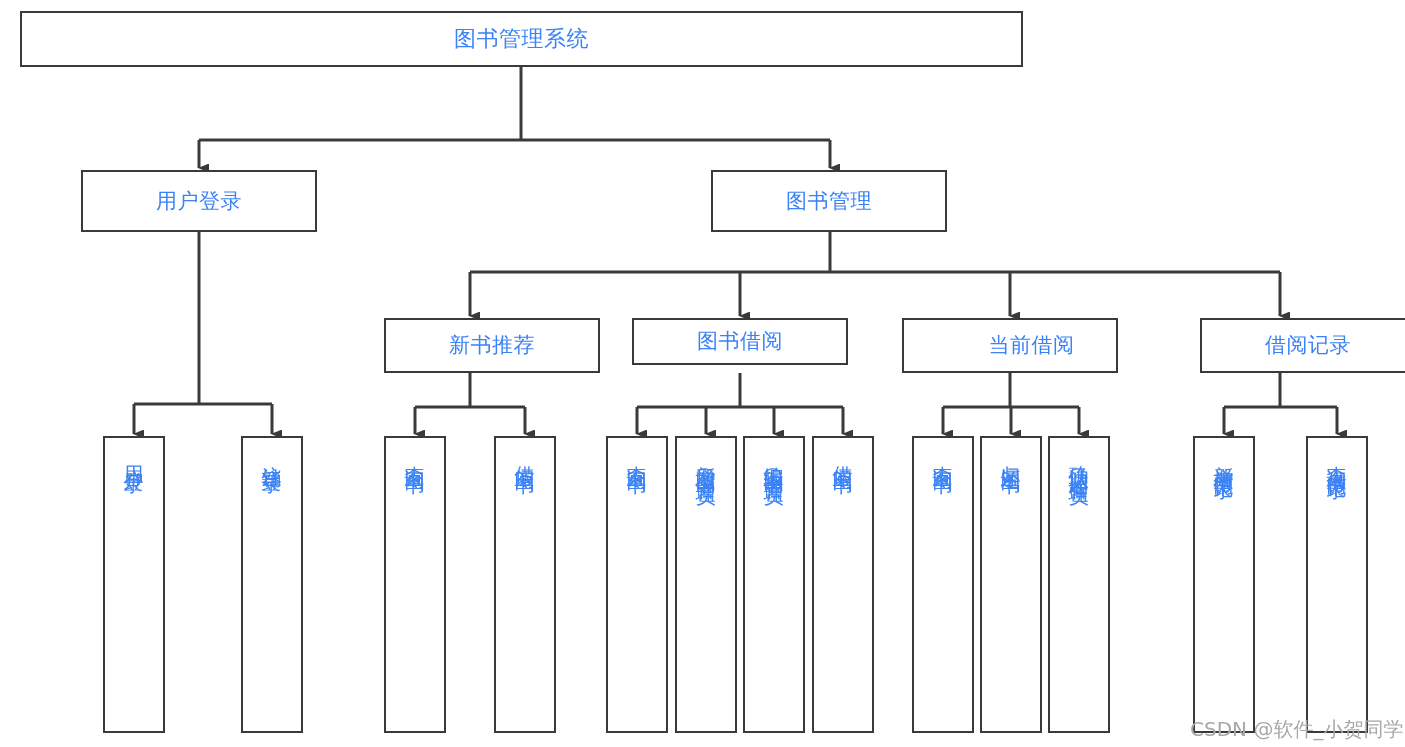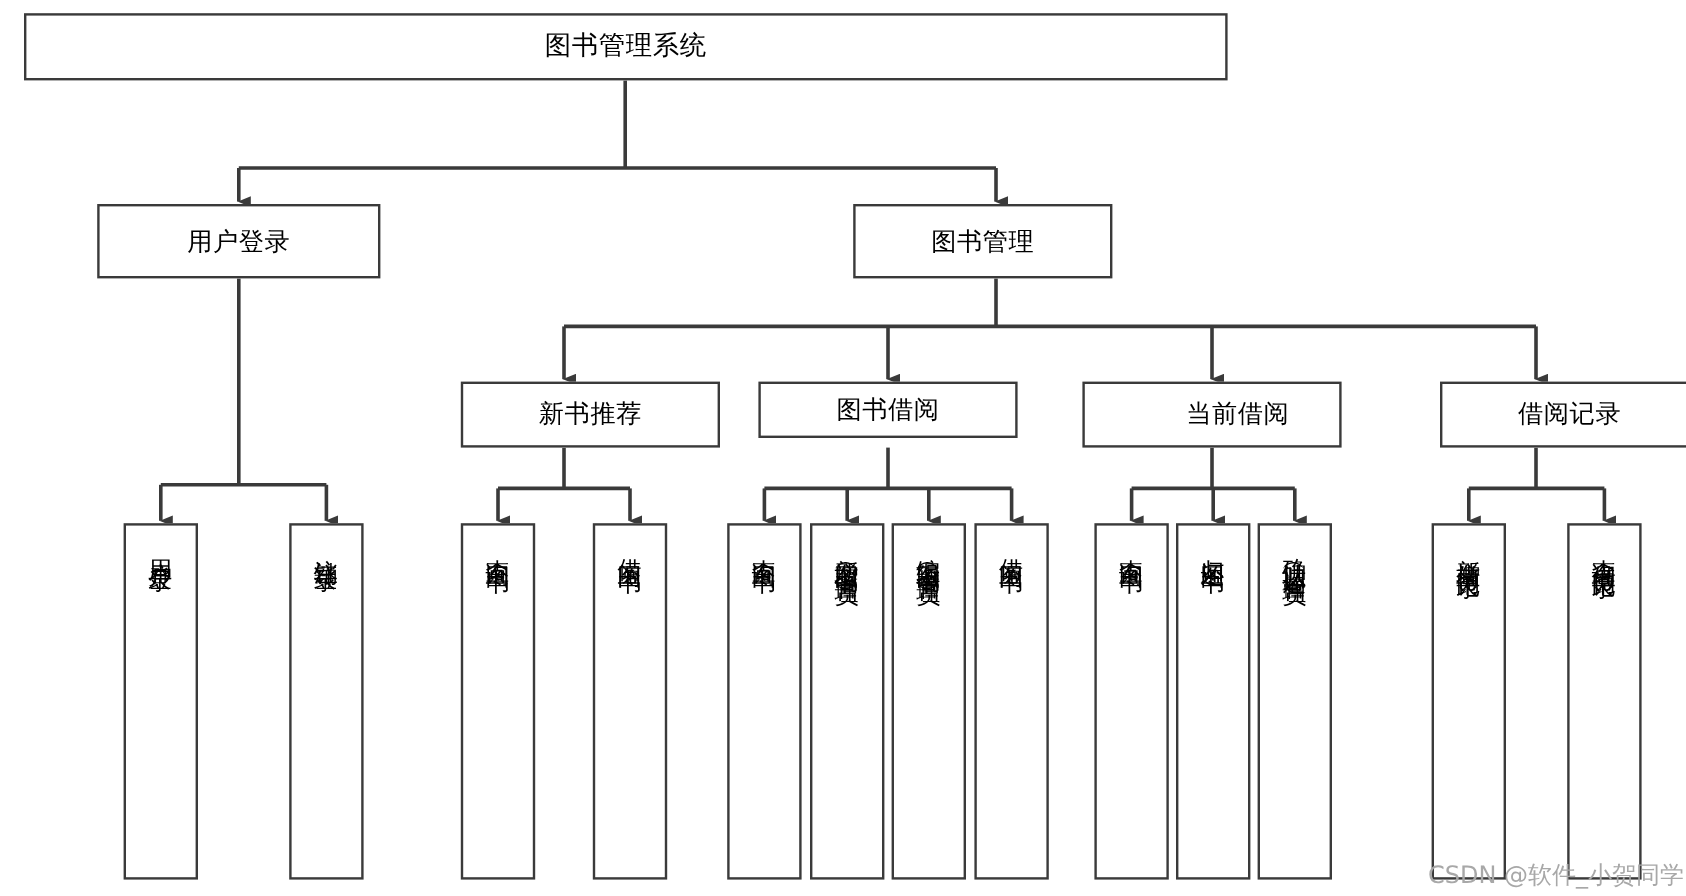--- a/index.html
+++ b/index.html
@@ -33,21 +33,21 @@
     border: 2px solid #3a3a3a;
     display: flex;
     align-items: center;
     justify-content: center;
     color: #1a1a1a;
     z-index: 2;
   }
   .node-label {
     display: block;
     line-height: 1.18;
-    color: #000000;
+    color: #3b82f6;
   }
   
   .node.horiz .node-label {
     font-size: 21px;
     letter-spacing: 0.5px;
     white-space: nowrap;
   }
   #node-root .node-label {
     font-size: 22px;
   }
@@ -132,21 +132,21 @@
     </g>
   </svg>
 
   <div class="node horiz" id="node-root" style="left:20px; top:11px; width:1003px; height:56px;">
     <span class="node-label">图书管理系统</span>
   </div>
 
   <div class="node horiz" style="left:81px; top:170px; width:236px; height:62px;">
     <span class="node-label">用户登录</span>
   </div>
-  <div class="node horiz" style="left:711px; top:170px; width:216px; height:62px;">
+  <div class="node horiz" style="left:711px; top:170px; width:236px; height:62px;">
     <span class="node-label">图书管理</span>
   </div>
 
   <div class="node horiz" style="left:384px; top:318px; width:216px; height:55px;">
     <span class="node-label">新书推荐</span>
   </div>
   <div class="node horiz" style="left:632px; top:318px; width:216px; height:47px;">
     <span class="node-label">图书借阅</span>
   </div>
   <div class="node horiz" style="left:902px; top:318px; width:216px; height:55px;padding-left:43px;">

